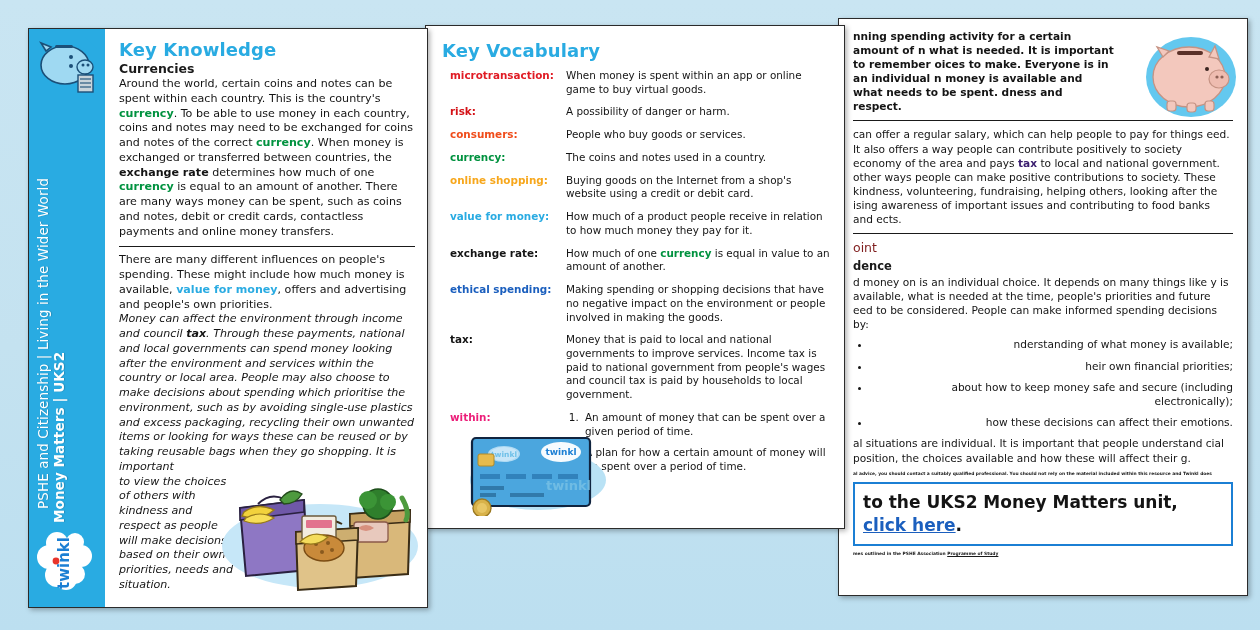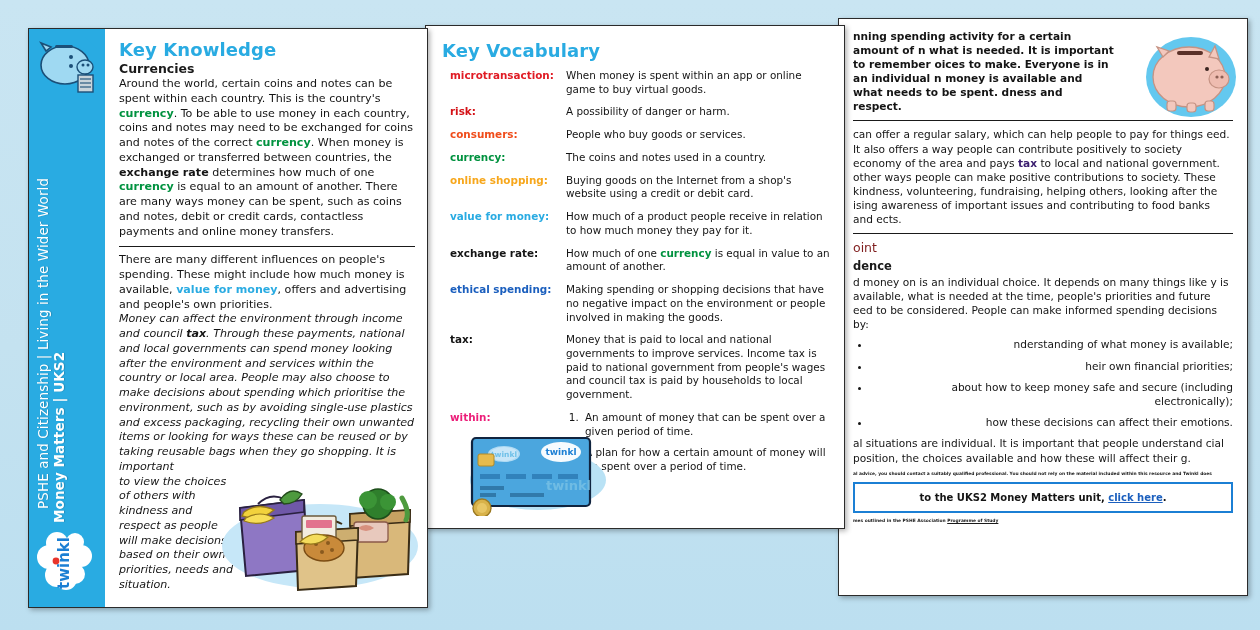--- a/index.html
+++ b/index.html
@@ -217,24 +217,23 @@
     font-size: 4.4px;
     line-height: 1.25;
     color: #1a1a1a;
     font-weight: 700;
     margin-top: 6px;
   }
   .link-box {
     border: 2.4px solid #1b7fd4;
     padding: 7px 8px;
     margin-top: 6px;
-    font-size: 10px;
+    font-size: 17px;
     font-weight: 700;
     color: #141414;
-    text-align: center;
   }
   .link-box a { color: #1b5fbe; text-decoration: underline; }
   .footer-note {
     font-size: 4.4px;
     font-weight: 700;
     margin-top: 5px;
     color: #1a1a1a;
   }
   .footer-note u { text-decoration: underline; }
 </style>

